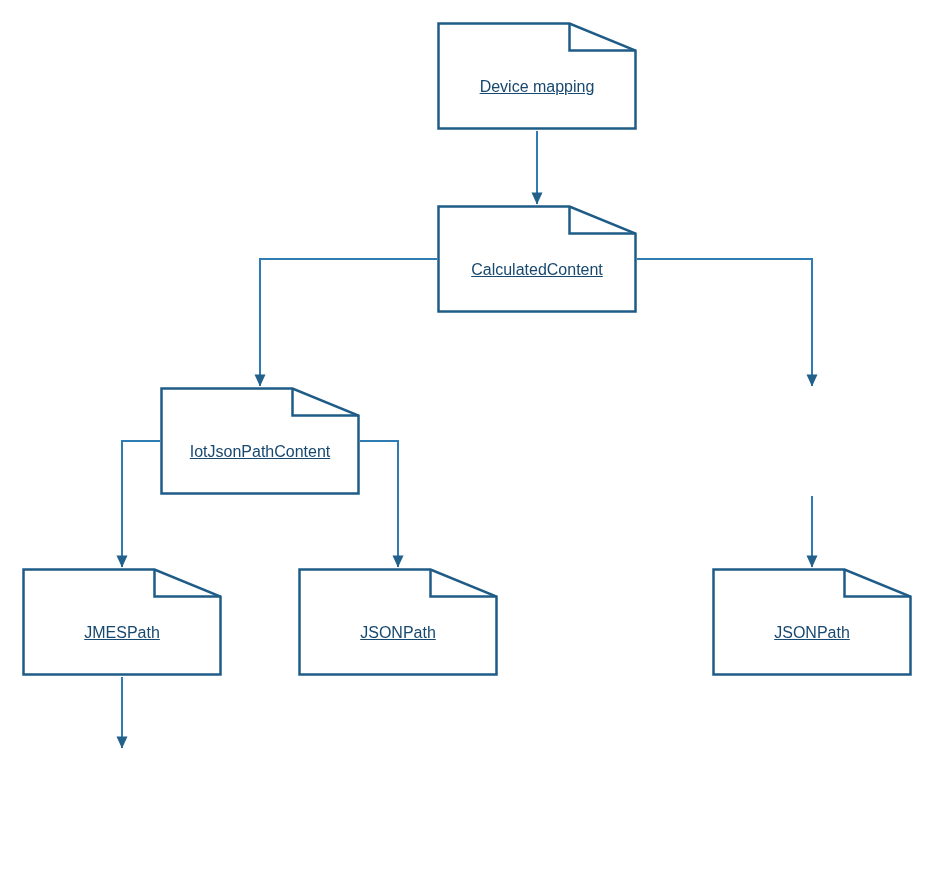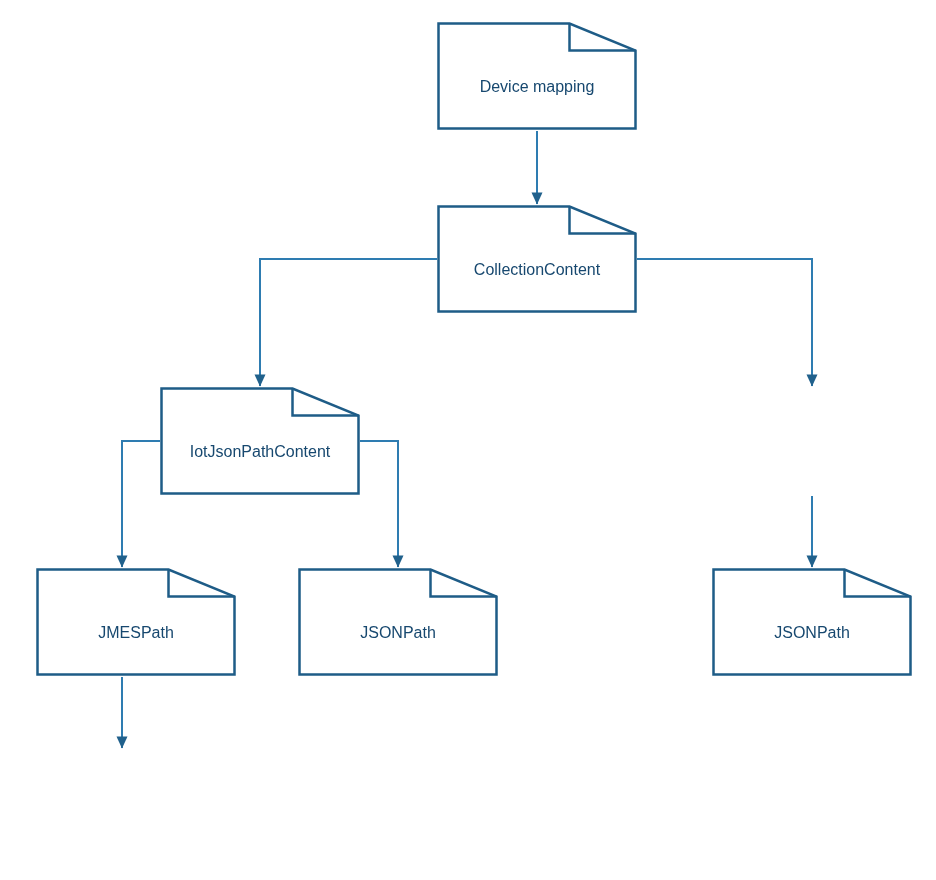--- a/index.html
+++ b/index.html
@@ -23,20 +23,21 @@
   .node{position:absolute;width:200px;height:108px;}
   .node .shape{position:absolute;left:0;top:0;width:200px;height:108px;display:block;}
   .shape .doc-outline{fill:#FFFFFF;stroke:var(--stroke);stroke-width:2.5;stroke-linejoin:miter;}
   .shape .doc-fold{fill:none;stroke:var(--stroke);stroke-width:2.5;stroke-linejoin:miter;}
   .label{
     position:absolute;inset:0;
     display:flex;align-items:center;justify-content:center;
     padding-top:21px;box-sizing:border-box;
     color:var(--text);font-size:16px;line-height:1.2;
     text-align:center;
+    text-decoration:underline;
   }
 </style>
 </head>
 <body>
 
 <div id="canvas">
 
   <svg id="edge-layer" width="936" height="880" viewBox="0 0 936 880" xmlns="http://www.w3.org/2000/svg">
     <defs>
       <marker id="arrow" viewBox="0 0 14 14" refX="12.5" refY="7" markerWidth="14" markerHeight="14" orient="auto" markerUnits="userSpaceOnUse">
@@ -58,33 +59,33 @@
       <path class="doc-fold" d="M132.5,1.5 L132.5,28.5 L198.5,28.5"></path>
     </svg>
     <div class="label">Device mapping</div>
   </div>
 
   <div class="node" style="left:437px;top:205px">
     <svg class="shape" viewBox="0 0 200 108">
       <path class="doc-outline" d="M1.5,1.5 L132.5,1.5 L198.5,28.5 L198.5,106.5 L1.5,106.5 Z"></path>
       <path class="doc-fold" d="M132.5,1.5 L132.5,28.5 L198.5,28.5"></path>
     </svg>
-    <div class="label">CollectionContent</div>
+    <div class="label">CalculatedContent</div>
   </div>
 
   <div class="node" style="left:160px;top:387px">
     <svg class="shape" viewBox="0 0 200 108">
       <path class="doc-outline" d="M1.5,1.5 L132.5,1.5 L198.5,28.5 L198.5,106.5 L1.5,106.5 Z"></path>
       <path class="doc-fold" d="M132.5,1.5 L132.5,28.5 L198.5,28.5"></path>
     </svg>
     <div class="label">IotJsonPathContent</div>
   </div>
 
 
-  <div class="node" style="left:36px;top:568px">
+  <div class="node" style="left:22px;top:568px">
     <svg class="shape" viewBox="0 0 200 108">
       <path class="doc-outline" d="M1.5,1.5 L132.5,1.5 L198.5,28.5 L198.5,106.5 L1.5,106.5 Z"></path>
       <path class="doc-fold" d="M132.5,1.5 L132.5,28.5 L198.5,28.5"></path>
     </svg>
     <div class="label">JMESPath</div>
   </div>
 
   <div class="node" style="left:298px;top:568px">
     <svg class="shape" viewBox="0 0 200 108">
       <path class="doc-outline" d="M1.5,1.5 L132.5,1.5 L198.5,28.5 L198.5,106.5 L1.5,106.5 Z"></path>

